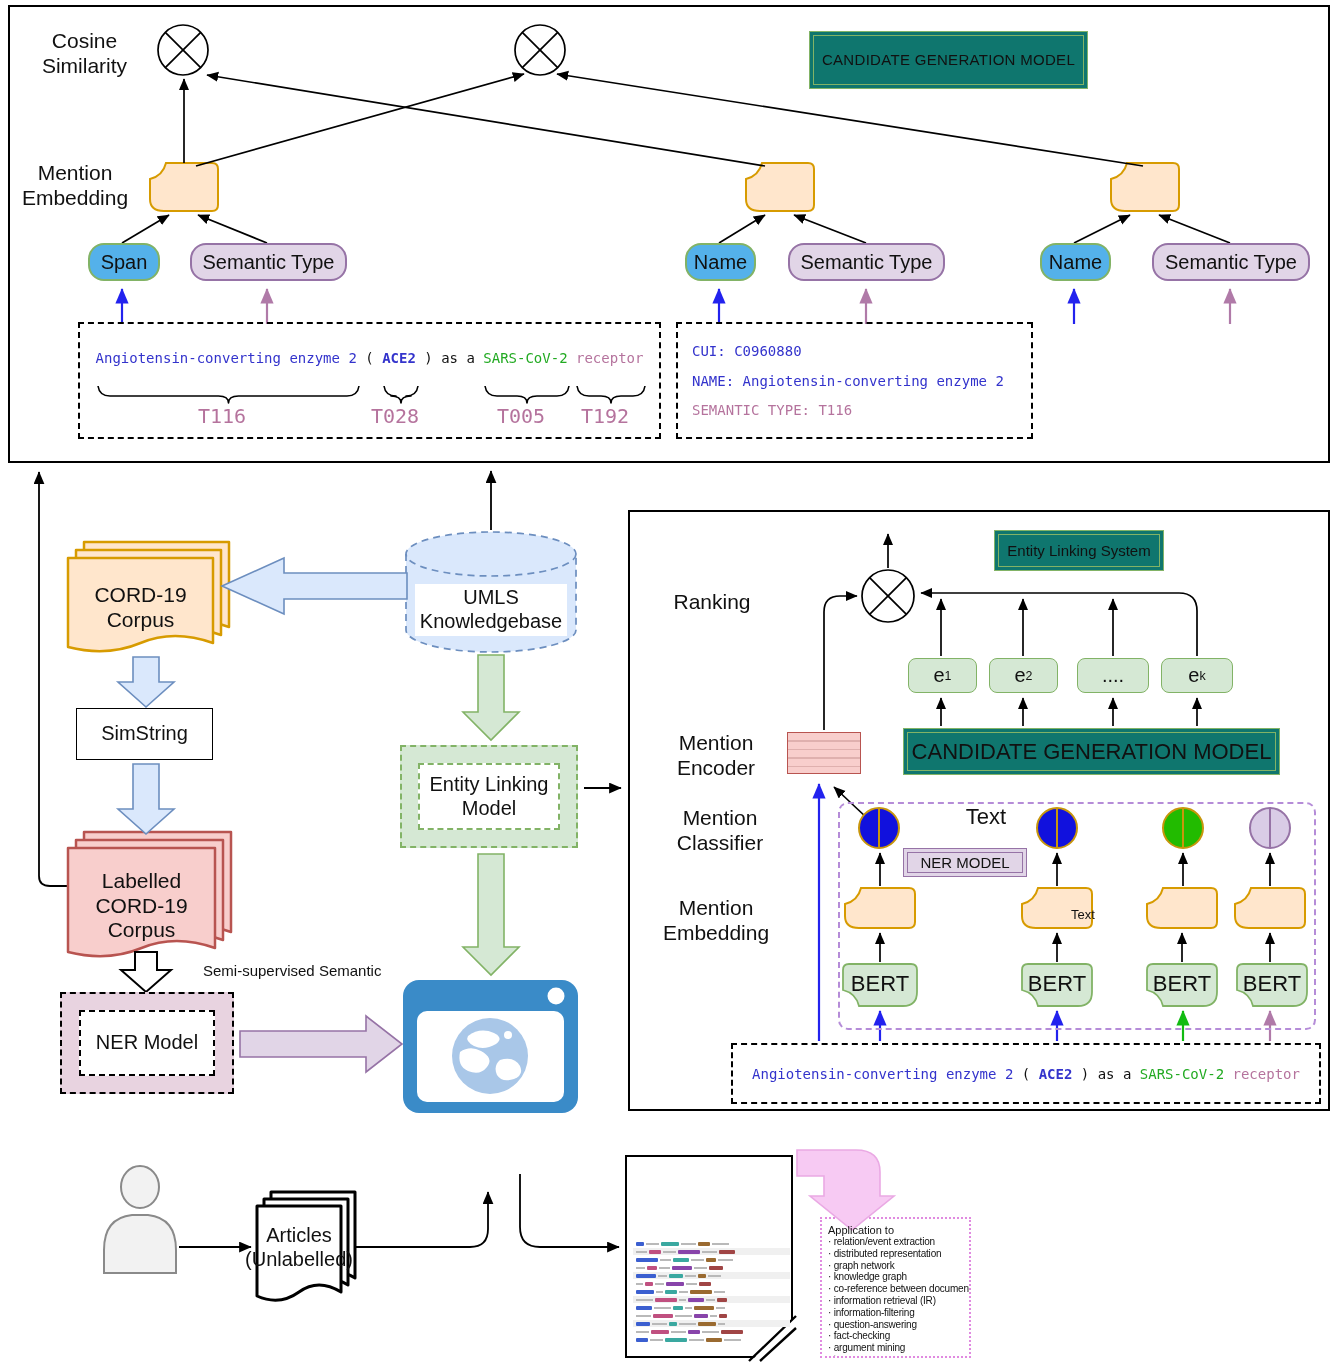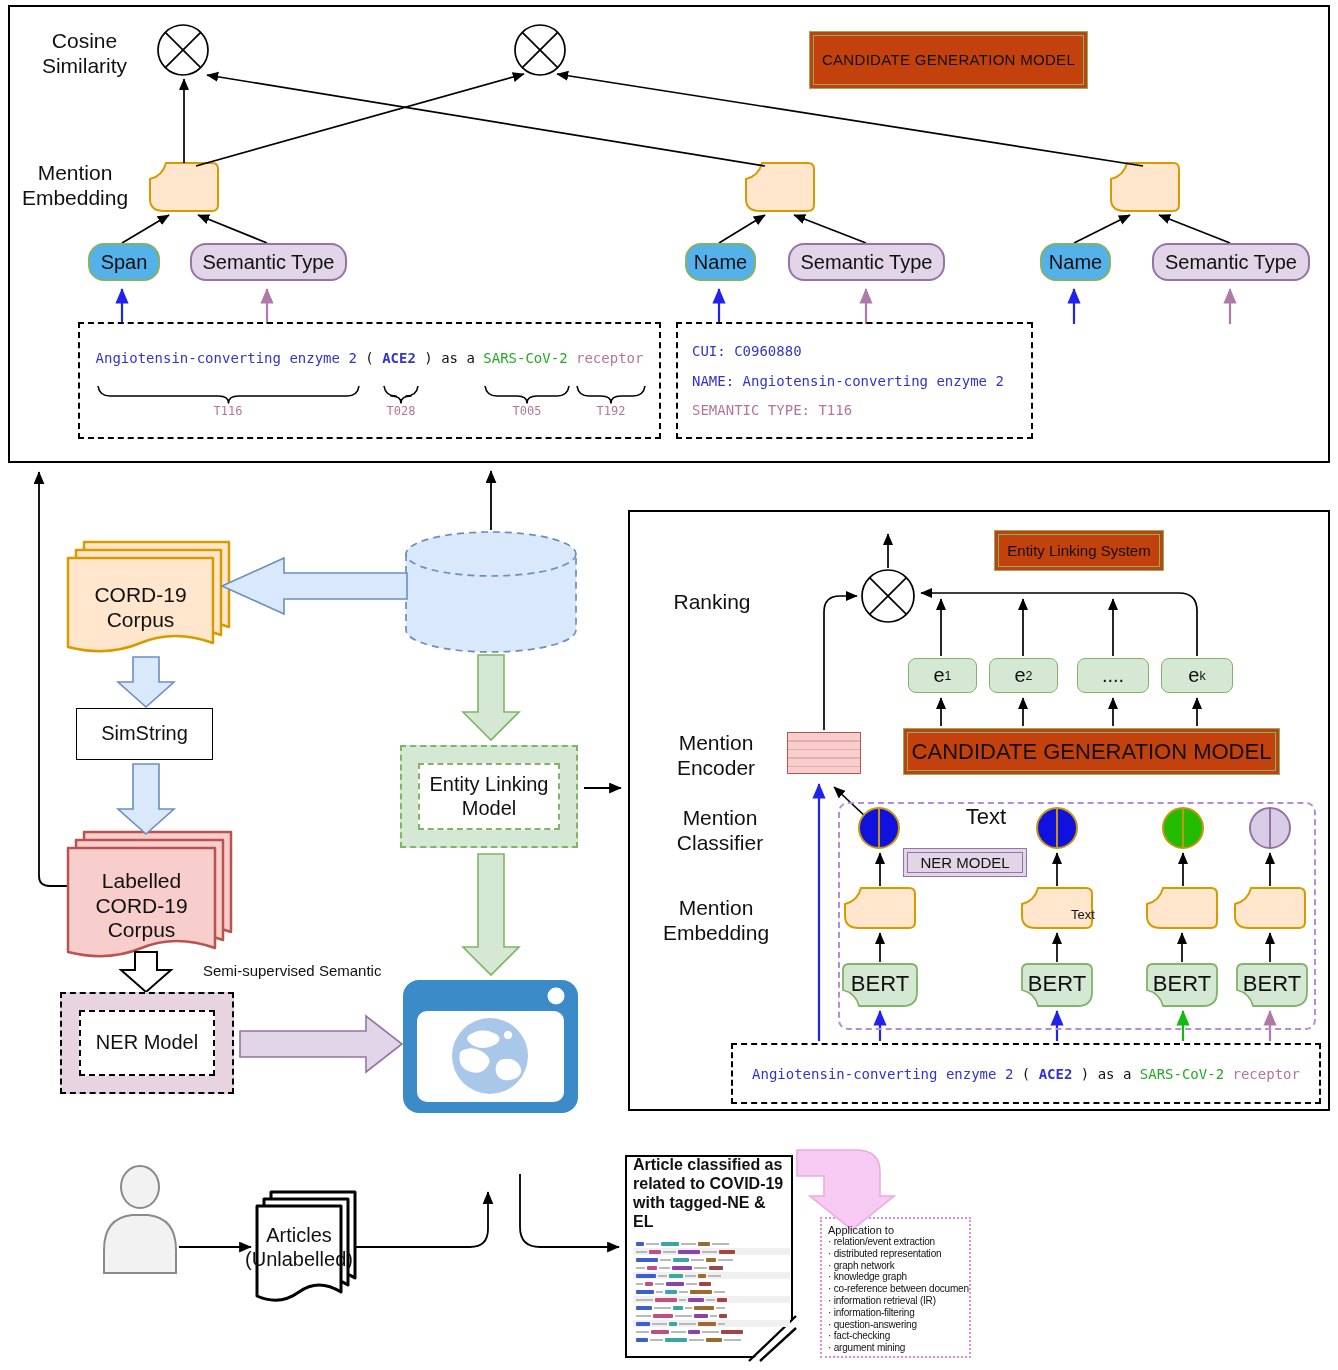--- a/index.html
+++ b/index.html
@@ -13,35 +13,35 @@
        text-align:center;white-space:pre-line;line-height:1.18;box-sizing:border-box}
   .mono{font-family:"DejaVu Sans Mono",monospace}
   .pill{position:absolute;display:flex;align-items:center;justify-content:center;
         border-radius:16px;border:2px solid #82b366;font-size:20px;box-sizing:border-box}
   .pill-blue{background:#54b1ea}
   .pill-purple{background:#e1d5e7;border-color:#9673a6}
   .dash-black{position:absolute;border:2px dashed #000;box-sizing:border-box}
   .dbl{position:absolute;display:flex;align-items:center;justify-content:center;
        text-align:center;box-sizing:border-box}
   .dbl::before{content:"";position:absolute;inset:3px;pointer-events:none}
-  .dbl-green{background:#c2410c;border:1.5px solid #82b366}
+  .dbl-green{background:#0f766e;border:1.5px solid #82b366}
   .dbl-green::before{border:1.5px solid #82b366}
   .dbl-purple{background:#e1d5e7;border:1.5px solid #9673a6}
   .dbl-purple::before{border:1.5px solid #9673a6}
   .ebox{position:absolute;display:flex;align-items:center;justify-content:center;
         background:#d5e8d4;border:1.5px solid #82b366;border-radius:8px;font-size:20px;box-sizing:border-box}
   .ebox sub{font-size:.62em}
   .encoder{position:absolute;border:1.5px solid #b85450;box-sizing:border-box;
            background:repeating-linear-gradient(180deg,#f8cecc 0 7px,#dfb0ae 7px 8.5px)}
   .seg-blue{color:#3333cc}.seg-green{color:#22aa22}.seg-mauve{color:#b5739d}
   .seg-black{color:#111}.seg-bold{font-weight:bold}
   .sentence{position:absolute;left:0;right:0;text-align:center;font-family:"DejaVu Sans Mono",monospace;font-size:14px}
   .cui-line{font-family:"DejaVu Sans Mono",monospace;font-size:14px;line-height:1;white-space:nowrap}
-  .t-label{position:absolute;font-family:"DejaVu Sans Mono",monospace;font-size:12px;color:#b5739d;
-           text-align:center;width:60px}
+  .t-label{position:absolute;font-family:"DejaVu Sans Mono",monospace;font-size:20px;color:#b5739d;
+           width:60px}
   .app-item{font-size:10px;line-height:1.18;letter-spacing:-.2px;white-space:nowrap}
   .app-item::before{content:"· "}
   .stage{font-size:21px}
   .preview-row{display:flex;align-items:center;gap:2px;height:7px;margin-bottom:1px;padding-left:3px}
   .chip{display:inline-block;height:4px;border-radius:1px}
   .gline{display:inline-block;height:2px;background:#b9b9b9}
 </style>
 </head>
 <body>
 
@@ -264,20 +264,22 @@
 
     <div class="lbl" style="left:68px;top:582px;width:145px;height:52px;font-size:21px">CORD-19
 Corpus</div>
     <div class="lbl" style="left:76px;top:708px;width:137px;height:52px;font-size:20px;background:#fff;border:1.5px solid #000">SimString</div>
     <div class="lbl" style="left:68px;top:866px;width:147px;height:80px;font-size:21px">Labelled
 CORD-19
 Corpus</div>
     <div class="lbl" style="left:203px;top:960px;width:185px;height:22px;font-size:15px;justify-content:flex-start;text-align:left">Semi-supervised Semantic</div>
     <div class="abs" style="left:60px;top:992px;width:174px;height:102px;background:#e8d3e0;border:2px dashed #000;box-sizing:border-box"></div>
     <div class="lbl" style="left:79px;top:1010px;width:136px;height:66px;font-size:20px;background:#fff;border:2px dashed #000">NER Model</div>
+    <div class="lbl" style="left:415px;top:584px;width:152px;height:52px;font-size:20px;background:#fff">UMLS
+Knowledgebase</div>
     <div class="abs" style="left:400px;top:745px;width:178px;height:103px;background:#d5e8d4;border:2px dashed #82b366;box-sizing:border-box"></div>
     <div class="lbl" style="left:418px;top:763px;width:142px;height:67px;font-size:20px;background:#fff;border:2px dashed #82b366">Entity Linking
 Model</div>
     <div class="lbl" style="left:259px;top:1222px;width:80px;height:52px;font-size:20px">Articles
 (Unlabelled)</div>
 
     <div class="lbl stage" style="left:648px;top:589px;width:128px;height:26px">Ranking</div>
     <div class="lbl stage" style="left:644px;top:730px;width:144px;height:52px">Mention
 Encoder</div>
     <div class="lbl stage" style="left:647px;top:805px;width:146px;height:52px">Mention
@@ -314,23 +316,20 @@
 
     <div class="lbl" style="left:843px;top:968px;width:74px;height:32px;font-size:22px">BERT</div>
     <div class="lbl" style="left:1022px;top:968px;width:70px;height:32px;font-size:22px">BERT</div>
     <div class="lbl" style="left:1147px;top:968px;width:70px;height:32px;font-size:22px">BERT</div>
     <div class="lbl" style="left:1237px;top:968px;width:70px;height:32px;font-size:22px">BERT</div>
 
     <div class="dash-black" style="left:731px;top:1043px;width:590px;height:61px;display:flex;align-items:center;justify-content:center">
       <div class="mono" style="font-size:14px"><span class="seg-blue">Angiotensin-converting enzyme 2 </span><span class="seg-black">( </span><span class="seg-blue seg-bold">ACE2</span><span class="seg-black"> ) as a </span><span class="seg-green">SARS-CoV-2</span><span class="seg-mauve"> receptor</span></div>
     </div>
 
-    <div class="lbl" style="left:633px;top:1162px;width:156px;height:64px;font-size:16px;font-weight:bold;justify-content:flex-start;text-align:left">Article classified as
-related to COVID-19
-with tagged-NE &amp; EL</div>
     <div class="abs" id="preview" style="left:633px;top:1240px;width:157px;height:110px;overflow:hidden">
         <div class="preview-row">
           <span class="chip" style="background: rgb(59, 95, 208); width: 8px;"></span>
           <span class="gline" style="width: 13px;"></span>
           <span class="chip" style="background: rgb(58, 168, 160); width: 18px;"></span>
           <span class="gline" style="width: 15px;"></span>
           <span class="chip" style="background: rgb(154, 106, 48); width: 12px;"></span>
           <span class="gline" style="width: 17px;"></span>
         </div>
         <div class="preview-row" style="background: rgb(240, 240, 240);">

